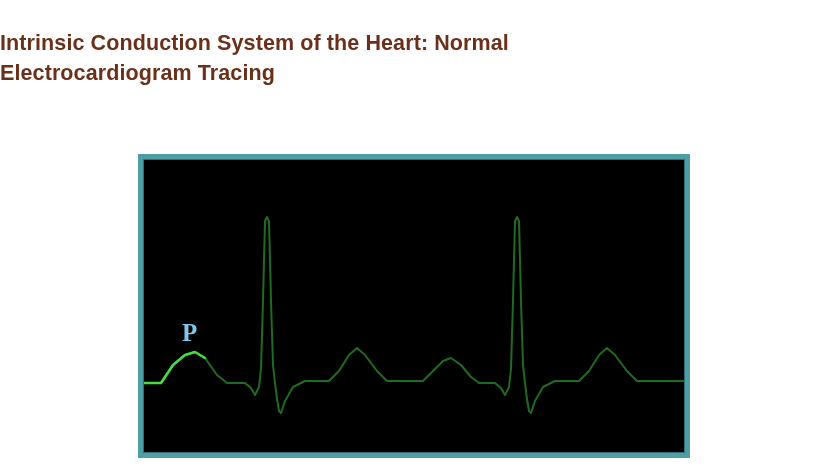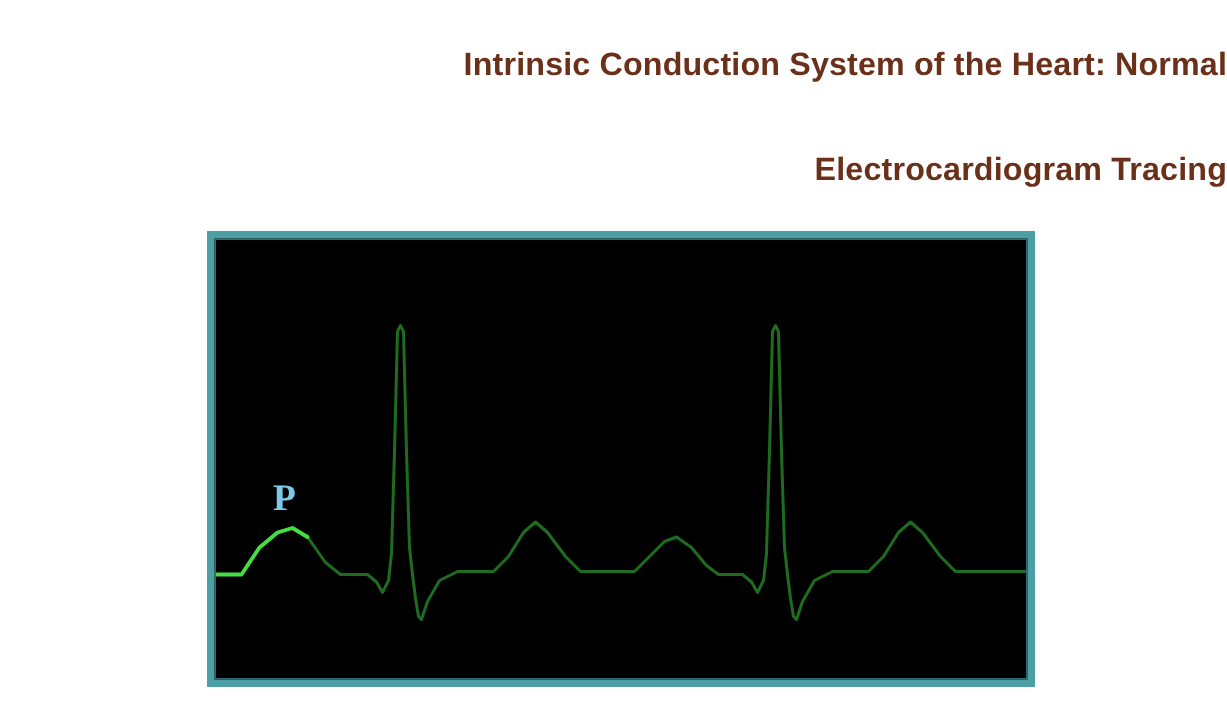--- a/index.html
+++ b/index.html
@@ -14,21 +14,21 @@
     overflow: hidden;
     position: relative;
   }
 
   
   #title-block {
     position: absolute;
     left: 0;
     top: 28px;
     width: 818px;
-    text-align: right;
+    text-align: left;
   }
   .title-line {
     font-family: "Liberation Sans", sans-serif;
     font-weight: bold;
     font-size: 21.5px;
     line-height: 30px;
     color: #6b3019;
     letter-spacing: 0.1px;
     white-space: nowrap;
   }
@@ -66,21 +66,21 @@
     font-size: 25px;
     line-height: 25px;
     color: #7fc9e8;
   }
 </style>
 </head>
 <body style="background: rgb(255, 255, 255);">
 
 <div id="title-block">
   <div class="title-line" style="color: rgb(107, 48, 25);">Intrinsic Conduction System of the Heart: Normal</div>
-  <div class="title-line" style="color: rgb(107, 48, 25); margin-top: 40px;">Electrocardiogram Tracing</div>
+  <div class="title-line" style="color: rgb(107, 48, 25);">Electrocardiogram Tracing</div>
 </div>
 
 <div id="ecg-panel" style="border-color: rgb(78, 159, 165); background: rgb(0, 0, 0);">
   <svg id="ecg-svg" viewBox="0 0 542 294" preserveAspectRatio="none">
     <polyline id="ecg-path-base" fill="none" stroke="#1f6b1f" stroke-width="2" stroke-linejoin="round" stroke-linecap="round" points="0,224 18,224 30,206 42,196 52,193 62,199 74,216 84,224 102,224 108,229 112,236 116,228 118,210 120,142 122,62 124,58 126,62 128,142 130,206 132,224 134,240 136,252 138,254 142,242 150,228 162,222 186,222 196,212 206,196 214,189 222,196 234,212 244,222 268,222 280,222 290,212 300,202 308,199 318,206 328,218 336,224 352,224 358,229 362,236 366,228 368,210 370,142 372,62 374,58 376,62 378,142 380,206 382,224 384,240 386,252 388,254 392,242 400,228 412,222 436,222 446,212 456,196 464,189 472,196 484,212 494,222 520,222 542,222"></polyline>
     <polyline id="ecg-path-highlight" fill="none" stroke="#44dd44" stroke-width="2.6" stroke-linejoin="round" stroke-linecap="round" points="0,224 18,224 30,206 42,196 52,193 62,199"></polyline>
   </svg>
 </div>
 
 <div id="p-label" style="color: rgb(127, 201, 232);">P</div>

